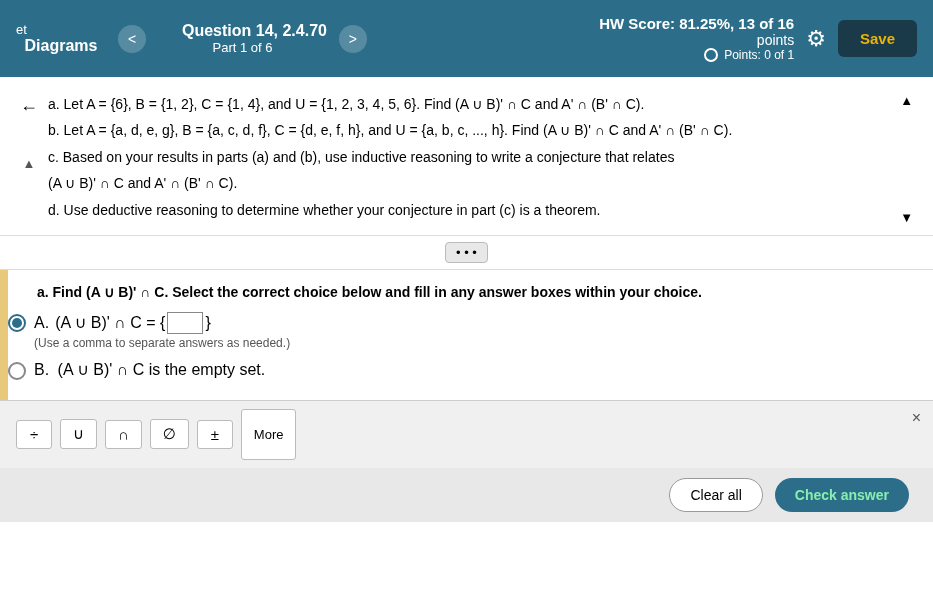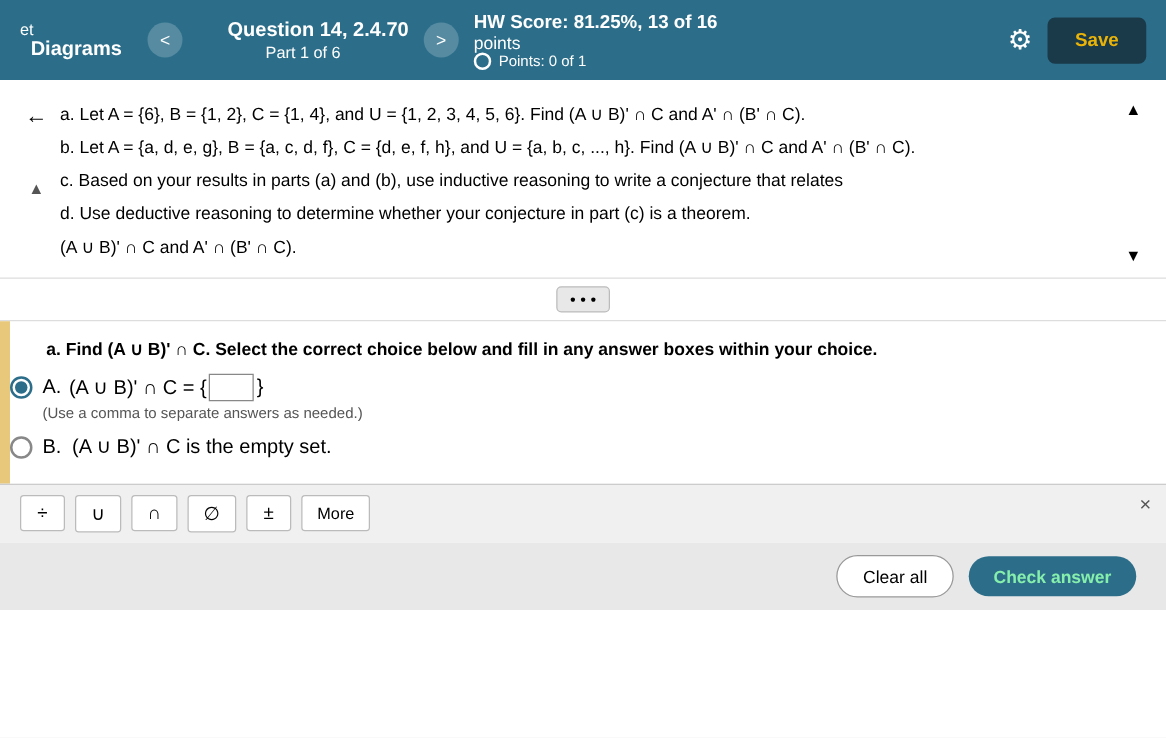--- a/index.html
+++ b/index.html
@@ -4,21 +4,21 @@
   <style>
     * { box-sizing: border-box; margin: 0; padding: 0; }
     body { font-family: Arial, sans-serif; background: #f0f0f0; width: 933px; height: 590px; overflow: hidden; }
 
     .header {
       background: #2c6e8a;
       color: white;
       display: flex;
       align-items: center;
       padding: 8px 16px;
-      height: 64px;
+      height: 77px;
       gap: 12px;
     }
 
     .header-left {
       display: flex;
       flex-direction: column;
       min-width: 90px;
     }
 
     .nav-btn {
@@ -41,21 +41,21 @@
       align-items: center;
     }
 
     .question-title { font-size: 16px; font-weight: bold; margin-left: 24px; }
     .question-sub { font-size: 13px; }
 
     .score-section {
       flex: 1;
       display: flex;
       flex-direction: column;
-      align-items: flex-start;
+      align-items: flex-end;
       font-size: 14px;
     }
 
     .score-title { font-weight: bold; font-size: 15px; }
 
     .points-row {
       display: flex;
       align-items: center;
       gap: 6px;
       font-size: 12px;
@@ -198,42 +198,41 @@
       border-radius: 3px;
       cursor: pointer;
       font-size: 15px;
       min-width: 36px;
       text-align: center;
     }
 
     .more-btn {
       background: white;
       border: 1px solid #bbb;
-      padding: 6px 12px;
+      padding: 17px 12px;
       border-radius: 3px;
       cursor: pointer;
       font-size: 13px;
     }
 
     .close-x {
       position: absolute;
       right: 12px;
       top: 8px;
       cursor: pointer;
       font-size: 16px;
       color: #555;
     }
 
     .footer-section {
       background: #e8e8e8;
       padding: 10px 24px;
       display: flex;
       justify-content: flex-end;
       gap: 12px;
-      align-items: center;
     }
 
     .clear-all-btn {
       background: white;
       border: 1px solid #999;
       border-radius: 20px;
       padding: 8px 20px;
       font-size: 14px;
       cursor: pointer;
     }
@@ -299,22 +298,22 @@
 
   <div class="problem-section">
     <div style="display:flex;flex-direction:column;align-items:center;gap:40px;">
       <span class="back-arrow">←</span>
       <span class="up-arrow">▲</span>
     </div>
     <div class="problem-text">
       <p>a. Let A = {6}, B = {1, 2}, C = {1, 4}, and U = {1, 2, 3, 4, 5, 6}. Find (A ∪ B)' ∩ C and A' ∩ (B' ∩ C).</p>
       <p>b. Let A = {a, d, e, g}, B = {a, c, d, f}, C = {d, e, f, h}, and U = {a, b, c, ..., h}. Find (A ∪ B)' ∩ C and A' ∩ (B' ∩ C).</p>
       <p>c. Based on your results in parts (a) and (b), use inductive reasoning to write a conjecture that relates</p>
+      <p>(A ∪ B)' ∩ C and A' ∩ (B' ∩ C).</p>
       <p>d. Use deductive reasoning to determine whether your conjecture in part (c) is a theorem.</p>
-      <p>(A ∪ B)' ∩ C and A' ∩ (B' ∩ C).</p>
     </div>
     <div style="display:flex;flex-direction:column;align-items:center;justify-content:space-between;">
       <span style="font-size:13px;cursor:pointer;">▲</span>
       <span style="font-size:13px;cursor:pointer;">▼</span>
     </div>
   </div>
 
   <div class="expand-btn">
     <button class="dots-btn">• • •</button>
   </div>

